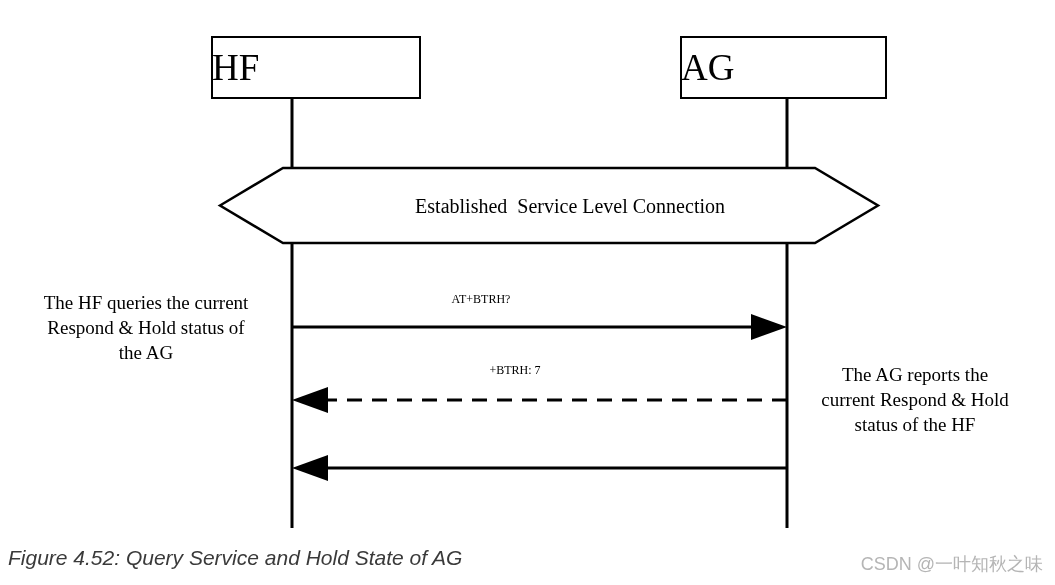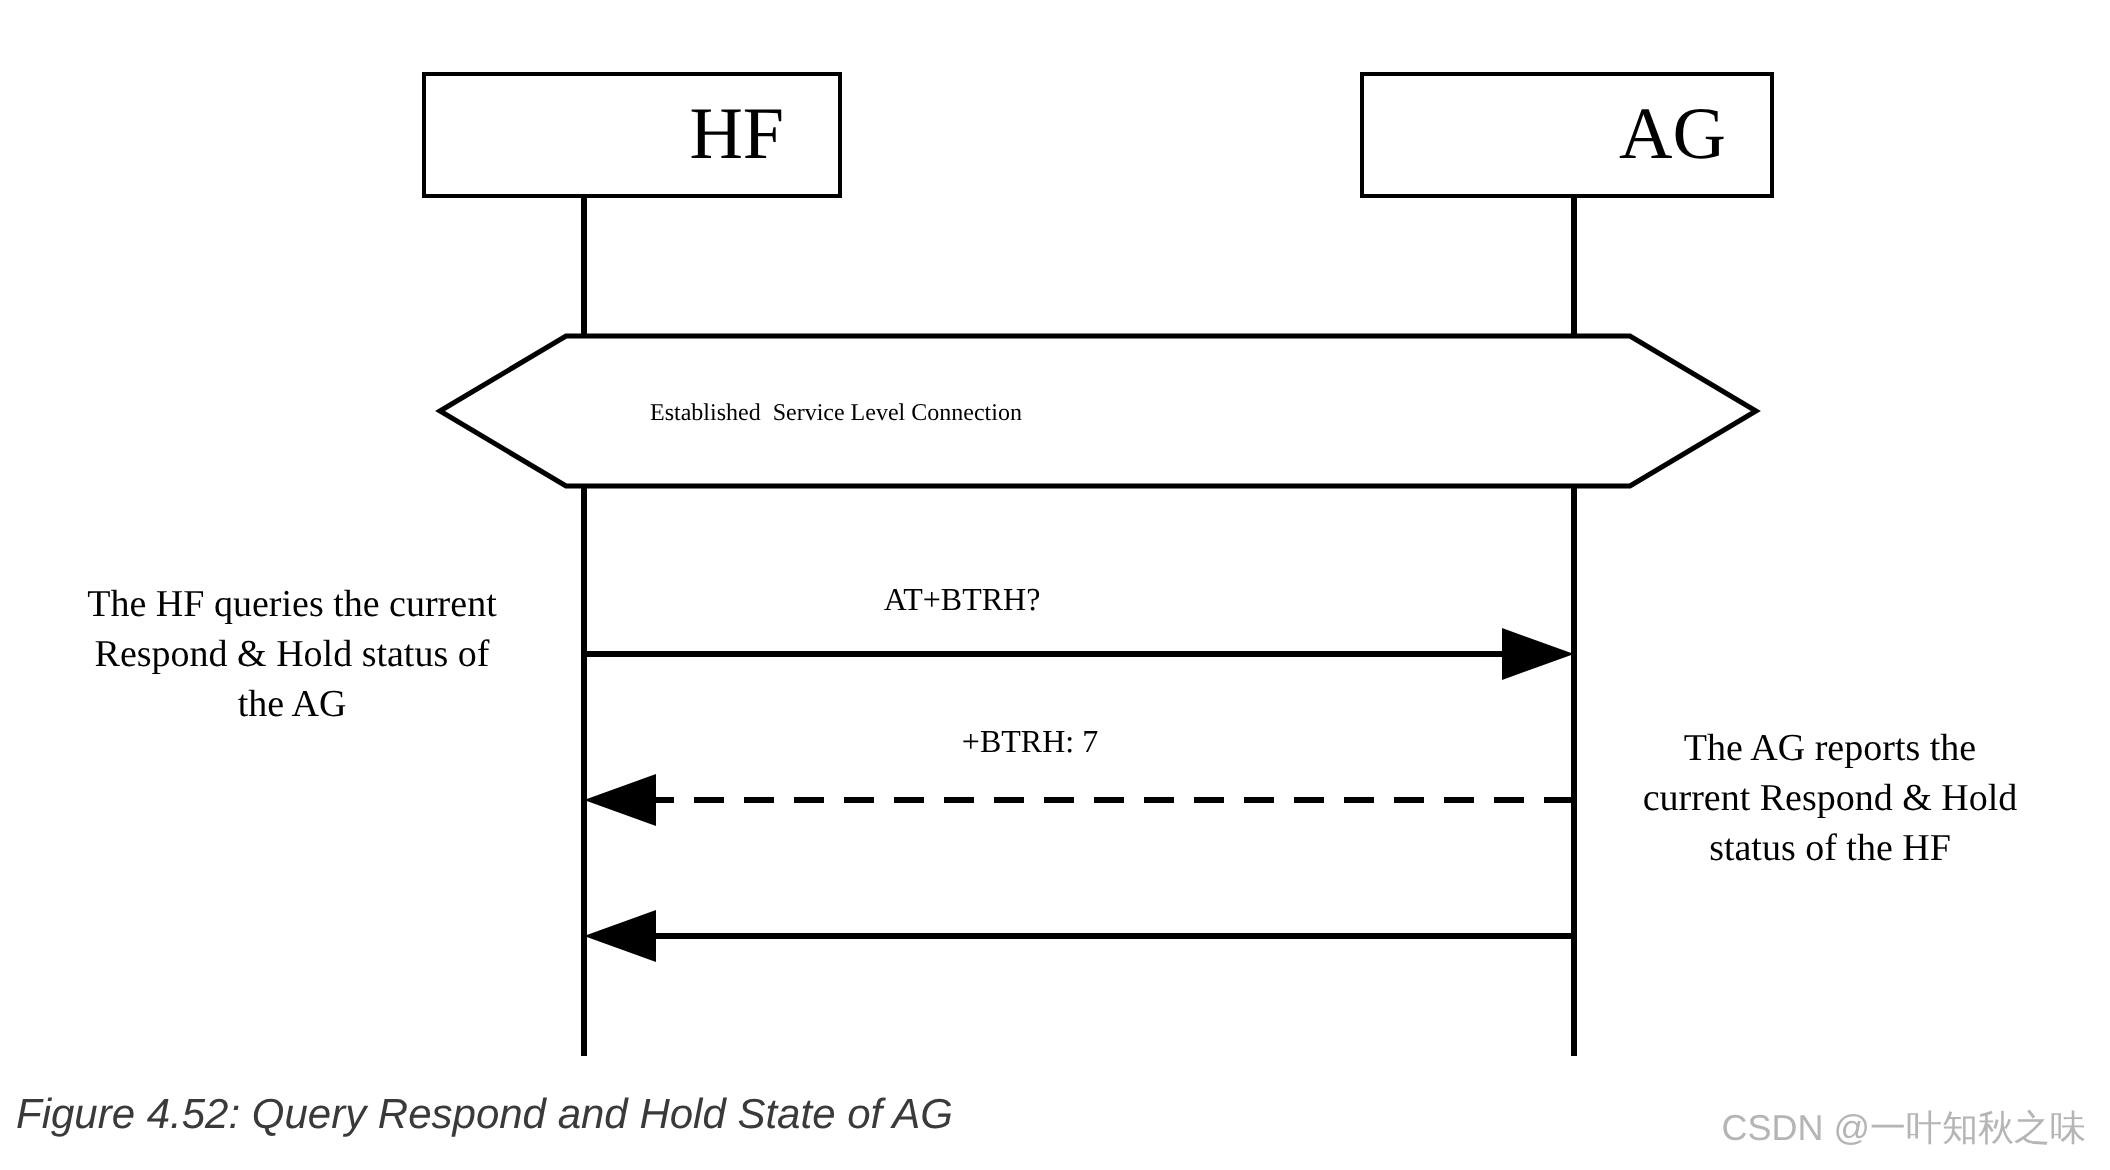--- a/index.html
+++ b/index.html
@@ -1,23 +1,23 @@
 <!DOCTYPE html>
 <html><head>
 <meta charset="utf-8">
 <style>
   html,body{margin:0;padding:0;background:#ffffff;}
   #page{position:relative;width:1055px;height:585px;background:#ffffff;overflow:hidden;
         font-family:"Liberation Serif", serif;color:#000;}
   #diagram-svg{position:absolute;left:0;top:0;width:1055px;height:585px;}
   .abs{position:absolute;}
-  .actor-label{height:61px;line-height:61px;text-align:right;font-size:37px;
+  .actor-label{height:61px;line-height:61px;text-align:left;font-size:37px;
                font-family:"Liberation Serif", serif;color:#000;}
-  .msg-label{font-size:16px;text-align:center;font-family:"Liberation Serif", serif;}
-  .hex-label{font-size:12px;text-align:left;white-space:pre;font-family:"Liberation Serif", serif;}
+  .msg-label{font-size:12px;text-align:center;font-family:"Liberation Serif", serif;}
+  .hex-label{font-size:20px;text-align:right;white-space:pre;font-family:"Liberation Serif", serif;}
   .annotation{font-size:19px;line-height:25px;text-align:center;white-space:pre-line;
               font-family:"Liberation Serif", serif;}
   .figure-caption{font-size:21px;font-style:italic;font-family:"Liberation Sans", sans-serif;}
   .watermark{font-size:18px;text-align:right;font-family:"Liberation Sans", sans-serif;}
 </style>
 </head>
 <body>
 
 <div id="page" style="background: rgb(255, 255, 255);">
 
@@ -49,17 +49,17 @@
   <div class="abs msg-label" style="left:381px;top:292px;width:200px;">AT+BTRH?</div>
   <div class="abs msg-label" style="left:415px;top:363px;width:200px;">+BTRH: 7</div>
 
   <div class="abs annotation" style="left:798px;top:362px;width:234px;">The AG reports the
 current Respond &amp; Hold
 status of the HF</div>
   <div class="abs annotation" style="left:6px;top:290px;width:280px;">The HF queries the current
 Respond &amp; Hold status of
 the AG</div>
 
-  <div class="abs figure-caption" style="left: 8px; top: 546px; width: 700px; color: rgb(58, 58, 58);">Figure 4.52: Query Respond and Hold State of AG</div>
+  <div class="abs figure-caption" style="left: 8px; top: 546px; width: 700px; color: rgb(58, 58, 58);">Figure 4.52: Query Service and Hold State of AG</div>
 
   <div class="abs watermark" style="left: 840px; top: 552px; width: 203px; color: rgb(181, 181, 181);">CSDN @一叶知秋之味</div>
 
 </div>
 
 </body></html>

